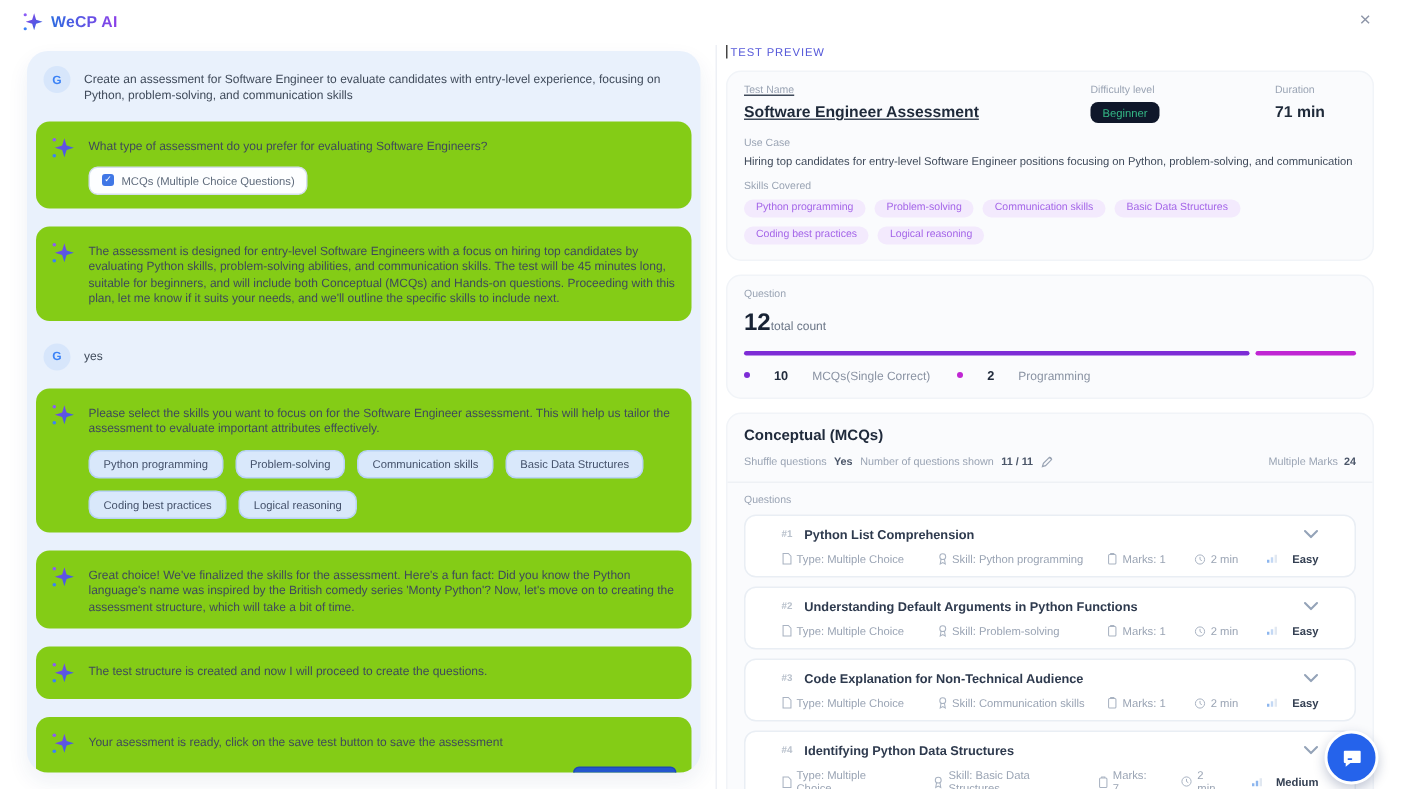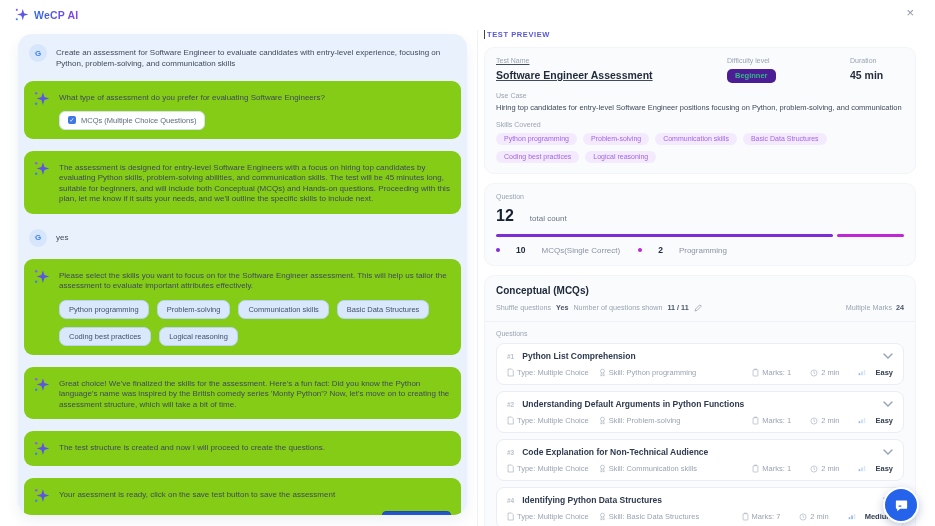--- a/index.html
+++ b/index.html
@@ -42,42 +42,42 @@
   .skill-chips { display:flex; flex-wrap:wrap; gap:8px; margin-top:8px; }
   .skill-chip { background:#d9e8fb; border:1px solid #b9d3f5; border-radius:7px; padding:4px 9px;
                 font-size:7.5px; color:#44516a; cursor:pointer; }
   .save-row { display:flex; justify-content:flex-end; margin-top:10px; }
   .save-btn { background:#2356cd; border:1px solid #1d49b8; color:#fff; font-size:8px; font-weight:600;
               padding:4px 11px; border-radius:4px; cursor:pointer; font-family:inherit; }
 
   
   .divider-v { position:absolute; left:477px; top:30px; width:1px; height:496px; background:#edf0f5; }
   .preview-panel { position:absolute; left:484px; top:30px; width:432px; }
-  .preview-header { font-size:7.5px; font-weight:700; color:#5558d9; letter-spacing:.6px;
+  .preview-header { font-size:7.5px; font-weight:400; color:#5558d9; letter-spacing:.6px;
                     margin:0 0 8px 0; display:flex; align-items:center; gap:2px; }
   .text-caret { width:1px; height:9px; background:#444; display:inline-block; }
   .card { background:#fafbfd; border:1px solid #f1f4f8; border-radius:10px; margin-bottom:9px; }
   .lbl { font-size:7px; color:#9aa4b4; }
   .info-card { padding:9px 11px 10px; }
   .info-row { display:flex; }
   .col-name { flex:1;text-decoration:underline; }
   .test-name { font-size:10.5px; font-weight:700; color:#1f2a3a; margin-top:5px; }
   .col-diff { width:123px; }
-  .badge { display:inline-block; background:#4c1d95; color:#34b886; font-size:7.5px; font-weight:700;
+  .badge { display:inline-block; background:#0f172a; color:#34b886; font-size:7.5px; font-weight:400;
            padding:2.5px 8px; border-radius:5px; margin-top:4px; }
   .col-dur { width:54px; }
   .dur-val { font-size:10.5px; font-weight:700; color:#1f2a3a; margin-top:5px; }
   .use-case { margin-top:9px; }
   .use-text { font-size:7.5px; color:#3f4a5a; margin-top:4px; white-space:nowrap; overflow:hidden; }
   .skills-cov { margin-top:9px; }
   .pchips { display:flex; gap:6px; margin-top:5px; flex-wrap:wrap; }
   .pchip { background:#f3eafd; color:#a465e8; font-size:7px; padding:2.5px 8px; border-radius:8px; }
 
   .summary-card { padding:9px 11px 10px; }
-  .q-count-row { display:flex; align-items:baseline; gap:16px; margin-top:7px; }
+  .q-count-row { display:flex; align-items:baseline; gap:0; margin-top:7px; }
   .q-count { font-size:16px; font-weight:700; color:#182335; }
   .q-count-lbl { font-size:8px; color:#6b7687; }
   .pbar { display:flex; gap:4px; margin-top:9px; }
   .pbar .seg { height:3.5px; border-radius:2px; }
   .seg-purple { background:#7d2cd6; flex:10; }
   .seg-magenta { background:#c026d3; flex:2; }
   .legend { display:flex; gap:18px; margin-top:8px; align-items:center; }
   .legend-item { display:flex; align-items:center; gap:16px; font-size:8px; color:#8a93a3; }
   .legend-item .cnt { color:#222c3d; font-weight:700; font-size:8.5px; }
   .dot { width:4px; height:4px; border-radius:50%; flex:none; }
@@ -85,26 +85,26 @@
   .dot-magenta { background:#c026d3; }
 
   .section-card { padding:9px 11px 8px; min-height:280px; margin-bottom:0; }
   .sec-title { font-size:10px; font-weight:700; color:#202b3c; }
   .sec-meta { display:flex; align-items:center; gap:5px; margin-top:7px; font-size:7.2px; color:#9aa4b4; }
   .sec-meta .val { color:#4a5568; font-weight:700; }
   .sec-meta .right { margin-left:auto; display:flex; gap:4px; align-items:center; }
   .edit-ic { cursor:pointer; display:flex; }
   .sec-div { height:1px; background:#eef1f5; margin:9px -11px 0; }
   .q-lbl { font-size:7px; color:#9aa4b4; margin:8px 0 6px; }
-  .q-item { background:#fff; border:1px solid #e9eef4; border-radius:8px; padding:7px 10px 7px; margin-bottom:6px; cursor:pointer; }
+  .q-item { background:#fff; border:1px solid #e9eef4; border-radius:8px; padding:7px 24px 7px; margin-bottom:6px; cursor:pointer; }
   .q-top { display:flex; align-items:center; gap:8px; }
   .q-num { font-size:6.5px; color:#b9c1cc; font-weight:600; }
   .q-title { font-size:8.5px; font-weight:700; color:#2e3a4e; }
   .chev { margin-left:auto; display:flex; }
-  .q-meta { display:flex; align-items:flex-end; margin-top:7px; font-size:7.5px; color:#9aa4b4; }
+  .q-meta { display:flex; align-items:flex-end; margin-top:7px; font-size:7.5px; color:#9aa4b4;gap:12px; }
   .mi { display:flex; align-items:center; gap:3px; }
   .mi + .mi { margin-left:10px; }
   .q-right { margin-left:auto; display:flex; align-items:center; gap:9px; }
   .q-diff { font-size:7.5px; font-weight:700; color:#333f52; }
   .micon { display:flex; }
 
   
   .fab { position:absolute; left:883px; top:487px; width:36px; height:36px; border-radius:50%;
          background:#2563eb; border:2px solid #fff; display:flex; align-items:center; justify-content:center;
          box-shadow:0 3px 8px rgba(20,40,90,.25); cursor:pointer; }
@@ -238,21 +238,21 @@
       <div class="col-name">
         <div class="lbl">Test Name</div>
         <div class="test-name">Software Engineer Assessment</div>
       </div>
       <div class="col-diff">
         <div class="lbl">Difficulty level</div>
         <span class="badge">Beginner</span>
       </div>
       <div class="col-dur">
         <div class="lbl">Duration</div>
-        <div class="dur-val">45 min</div>
+        <div class="dur-val">71 min</div>
       </div>
     </div>
     <div class="use-case">
       <div class="lbl">Use Case</div>
       <div class="use-text">Hiring top candidates for entry-level Software Engineer positions focusing on Python, problem-solving, and communication skills.</div>
     </div>
     <div class="skills-cov">
       <div class="lbl">Skills Covered</div>
       <div class="pchips">
         <span class="pchip">Python programming</span>

